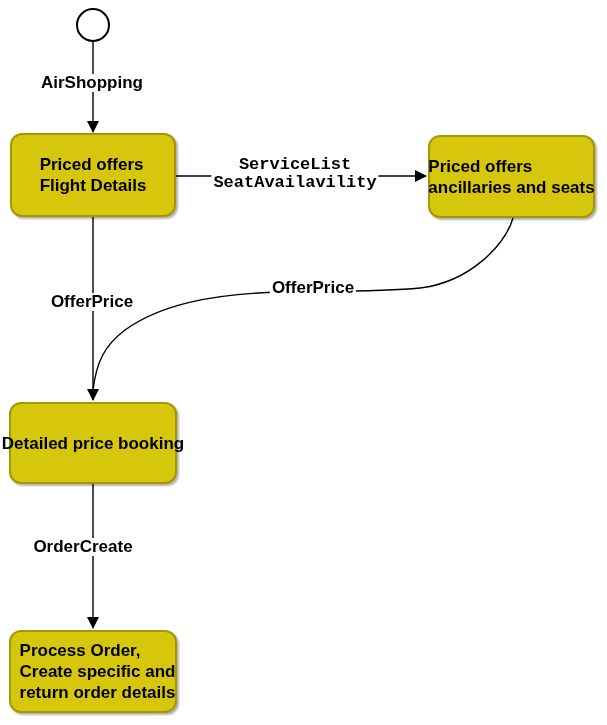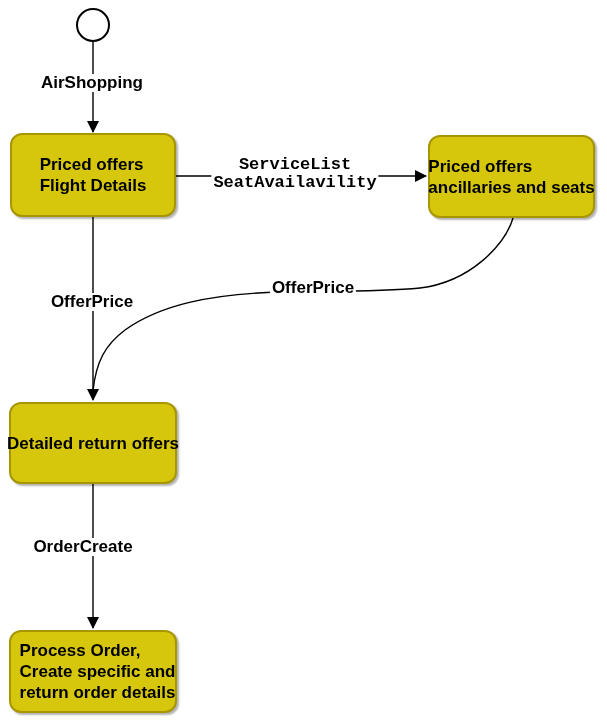--- a/index.html
+++ b/index.html
@@ -72,21 +72,21 @@
 
   <div class="state-node" id="node-ancillaries">
     <div>
       <span>Priced offers</span>
       <span>ancillaries and seats</span>
     </div>
   </div>
 
   <div class="state-node" id="node-detailed-price">
     <div>
-      <span>Detailed return offers</span>
+      <span>Detailed price booking</span>
     </div>
   </div>
 
   <div class="state-node" id="node-process-order">
     <div>
       <span>Process Order,</span>
       <span>Create specific and</span>
       <span>return order details</span>
     </div>
   </div>

